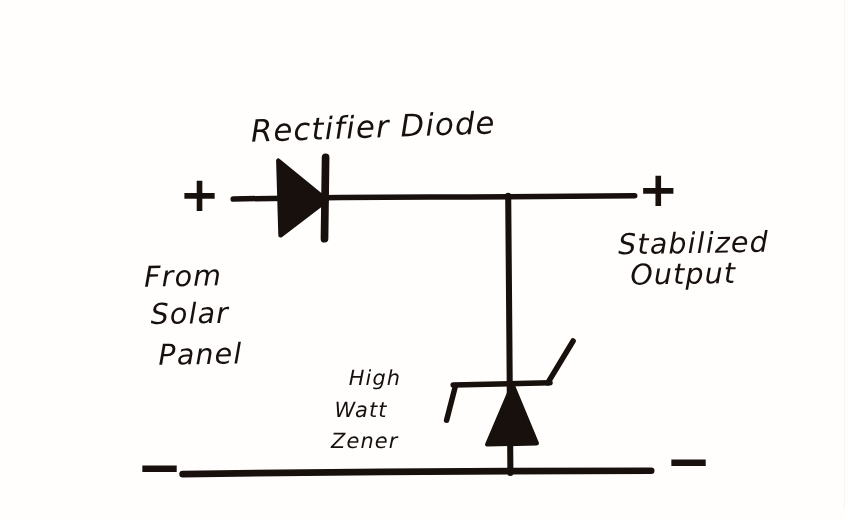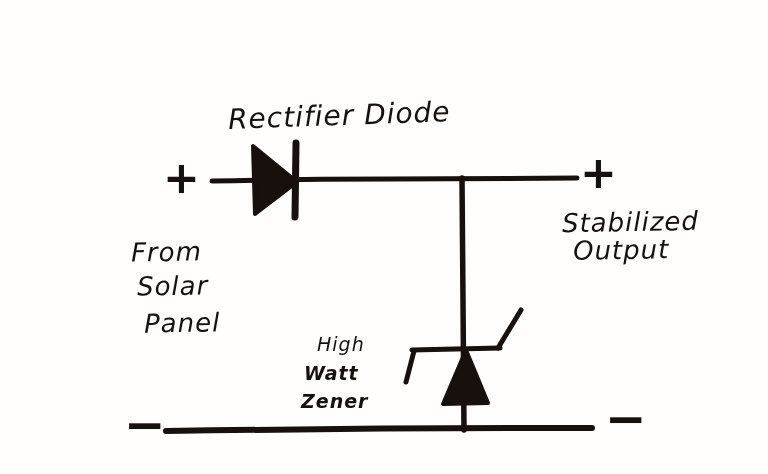--- a/index.html
+++ b/index.html
@@ -17,21 +17,21 @@
     font-style:italic;
     letter-spacing:1px;
     white-space:nowrap;
     color:#17100c;
     line-height:1;
     user-select:none;
   }
   .hw-title{font-size:28px;transform:rotate(-2deg);}
   .hw-side{font-size:26px;}
   .hw-mid{font-size:19px;}
-  .hw-bold{font-weight:bold;}
+  .hw-bold{font-weight:normal;}
   .sign{
     position:absolute;
     font-weight:bold;
     font-style:normal;
     line-height:1;
     color:#17100c;
     user-select:none;
   }
   .plus{font-size:44px;}
   .minus{font-size:50px;}
@@ -77,19 +77,19 @@
   <div class="sign plus" style="left:580px;top:151px;">+</div>
 
   <div class="hw hw-side" style="left:131px;top:239px;transform:rotate(-1deg);">From</div>
   <div class="hw hw-side" style="left:137px;top:273px;transform:rotate(-1deg);">Solar</div>
   <div class="hw hw-side" style="left:144px;top:310px;transform:rotate(-1deg);">Panel</div>
 
   <div class="hw hw-side" style="left:562px;top:209px;transform:rotate(-1deg);">Stabilized</div>
   <div class="hw hw-side" style="left:573px;top:237px;transform:rotate(-1deg);">Output</div>
 
   <div class="hw hw-mid" style="left:317px;top:335px;">High</div>
-  <div class="hw hw-mid" style="left:304px;top:364px;font-weight:bold;">Watt</div>
+  <div class="hw hw-mid" style="left:304px;top:364px;">Watt</div>
   <div class="hw hw-mid hw-bold" style="left:301px;top:392px;">Zener</div>
 
   <div class="sign minus" style="left:124px;top:400px;">−</div>
   <div class="sign minus" style="left:605px;top:394px;">−</div>
 
 </div>
 
 </body></html>

